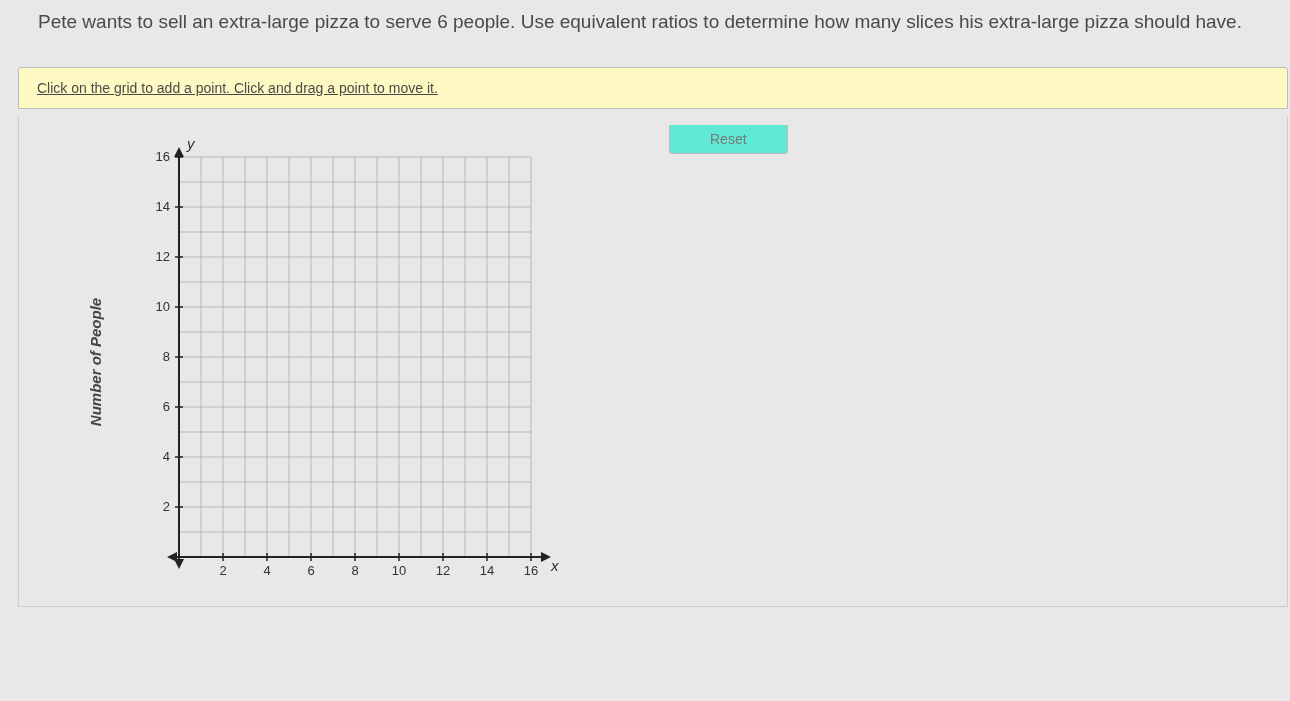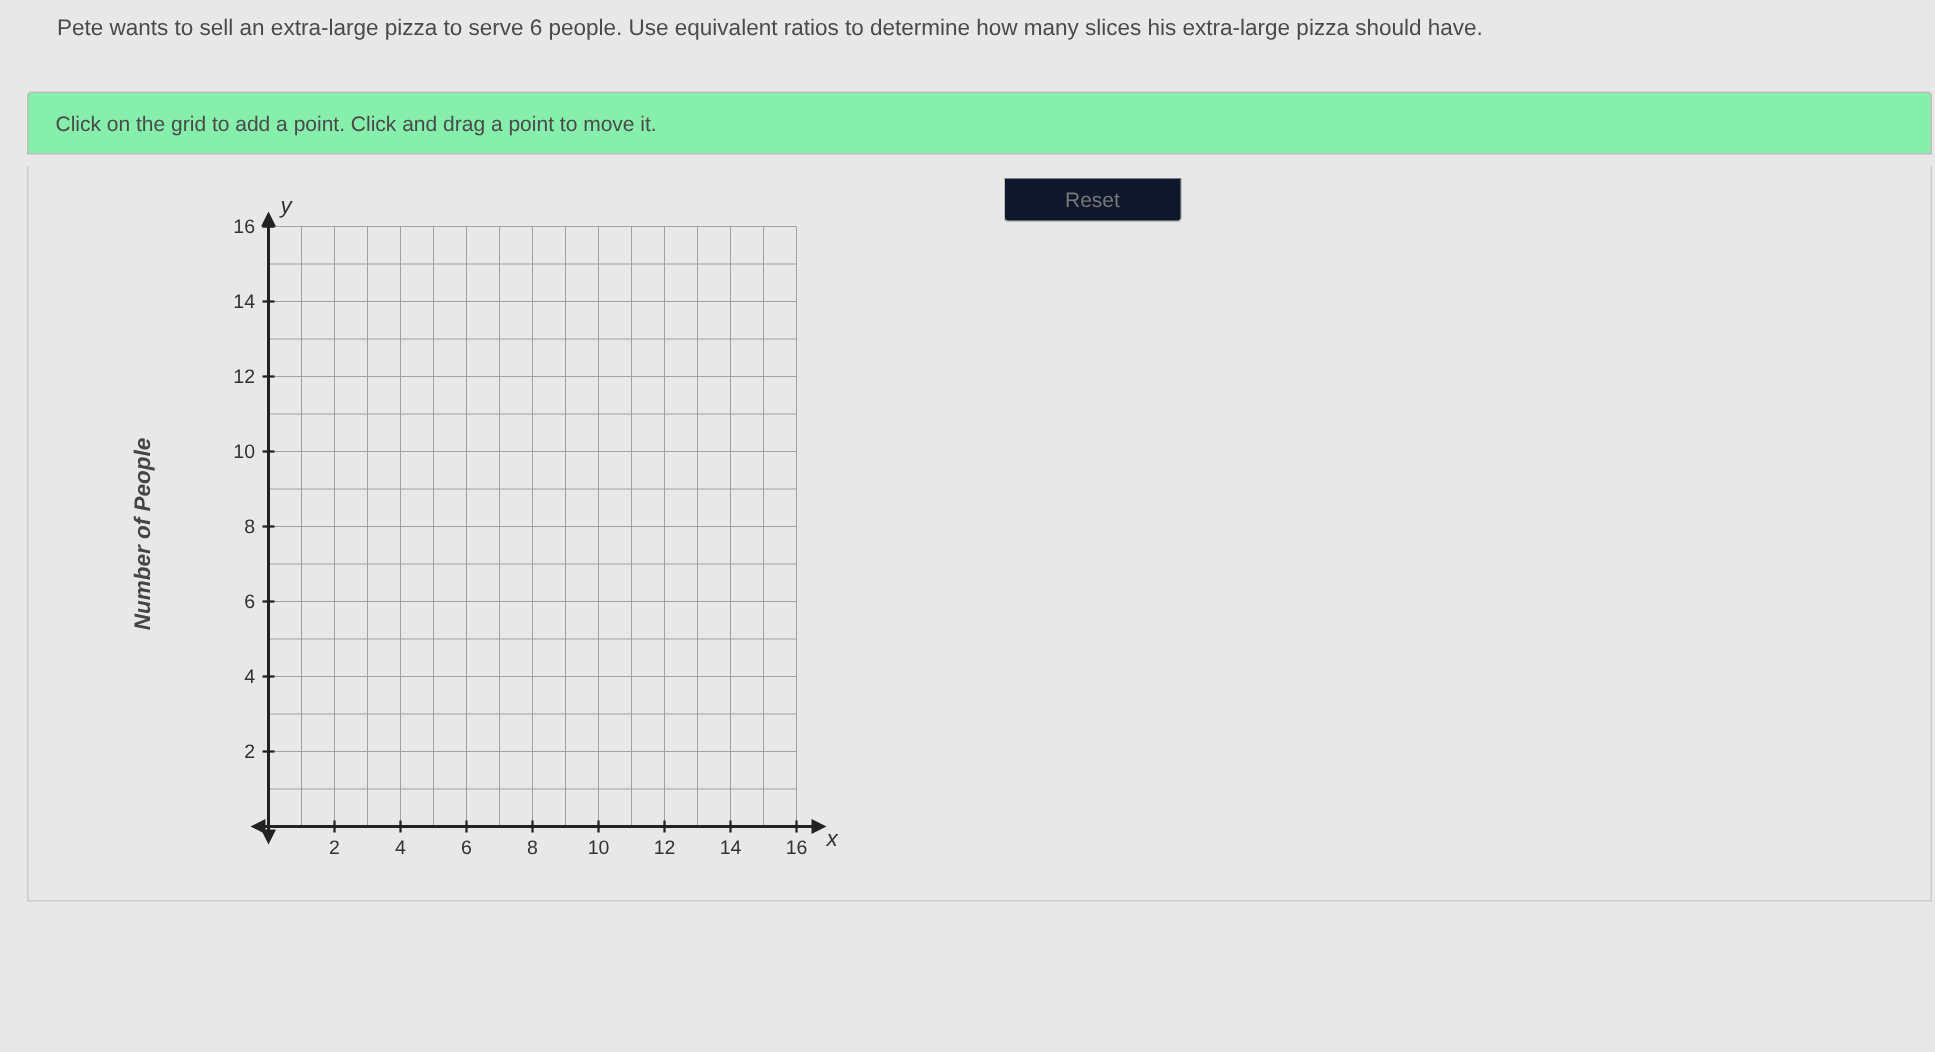--- a/index.html
+++ b/index.html
@@ -8,35 +8,36 @@
       background: #e8e8e8;
       background-image: linear-gradient(90deg, rgba(200,200,200,0.1) 0px, transparent 1px);
       width: 1290px;
       height: 701px;
       overflow: hidden;
       color: #4a4a4a;
       position: relative;
     }
     .question-text {
       padding: 8px 18px 4px 38px;
-      font-size: 15px;
+      font-size: 19px;
       line-height: 1.5;
     }
     .question-text p {
       margin-bottom: 22px;
     }
     .instruction-box {
       margin: 4px 2px 0 18px;
       border: 1px solid #bbb;
       border-radius: 3px 3px 0 0;
-      background: #86efac;
+      background: #fef9c3;
       padding: 12px 18px;
       font-size: 14px;
       color: #4a4a4a;
       position: relative;
+      text-decoration: underline;
     }
     .cursor-icon {
       position: absolute;
       left: 910px;
       top: 155px;
       width: 18px;
       height: 22px;
       pointer-events: none;
     }
     .graph-container {
@@ -50,21 +51,21 @@
     }
     .reset-button {
       position: absolute;
       top: 8px;
       left: 650px;
       border: 1px solid #bbb;
       border-top: none;
       padding: 6px 40px;
       font-size: 14px;
       color: #777;
-      background: #0f172a;
+      background: #5eead4;
       cursor: pointer;
       border-radius: 0 0 3px 3px;
     }
     .chart-wrap {
       position: relative;
       width: 460px;
       height: 430px;
     }
     .y-axis-label {
       position: absolute;

